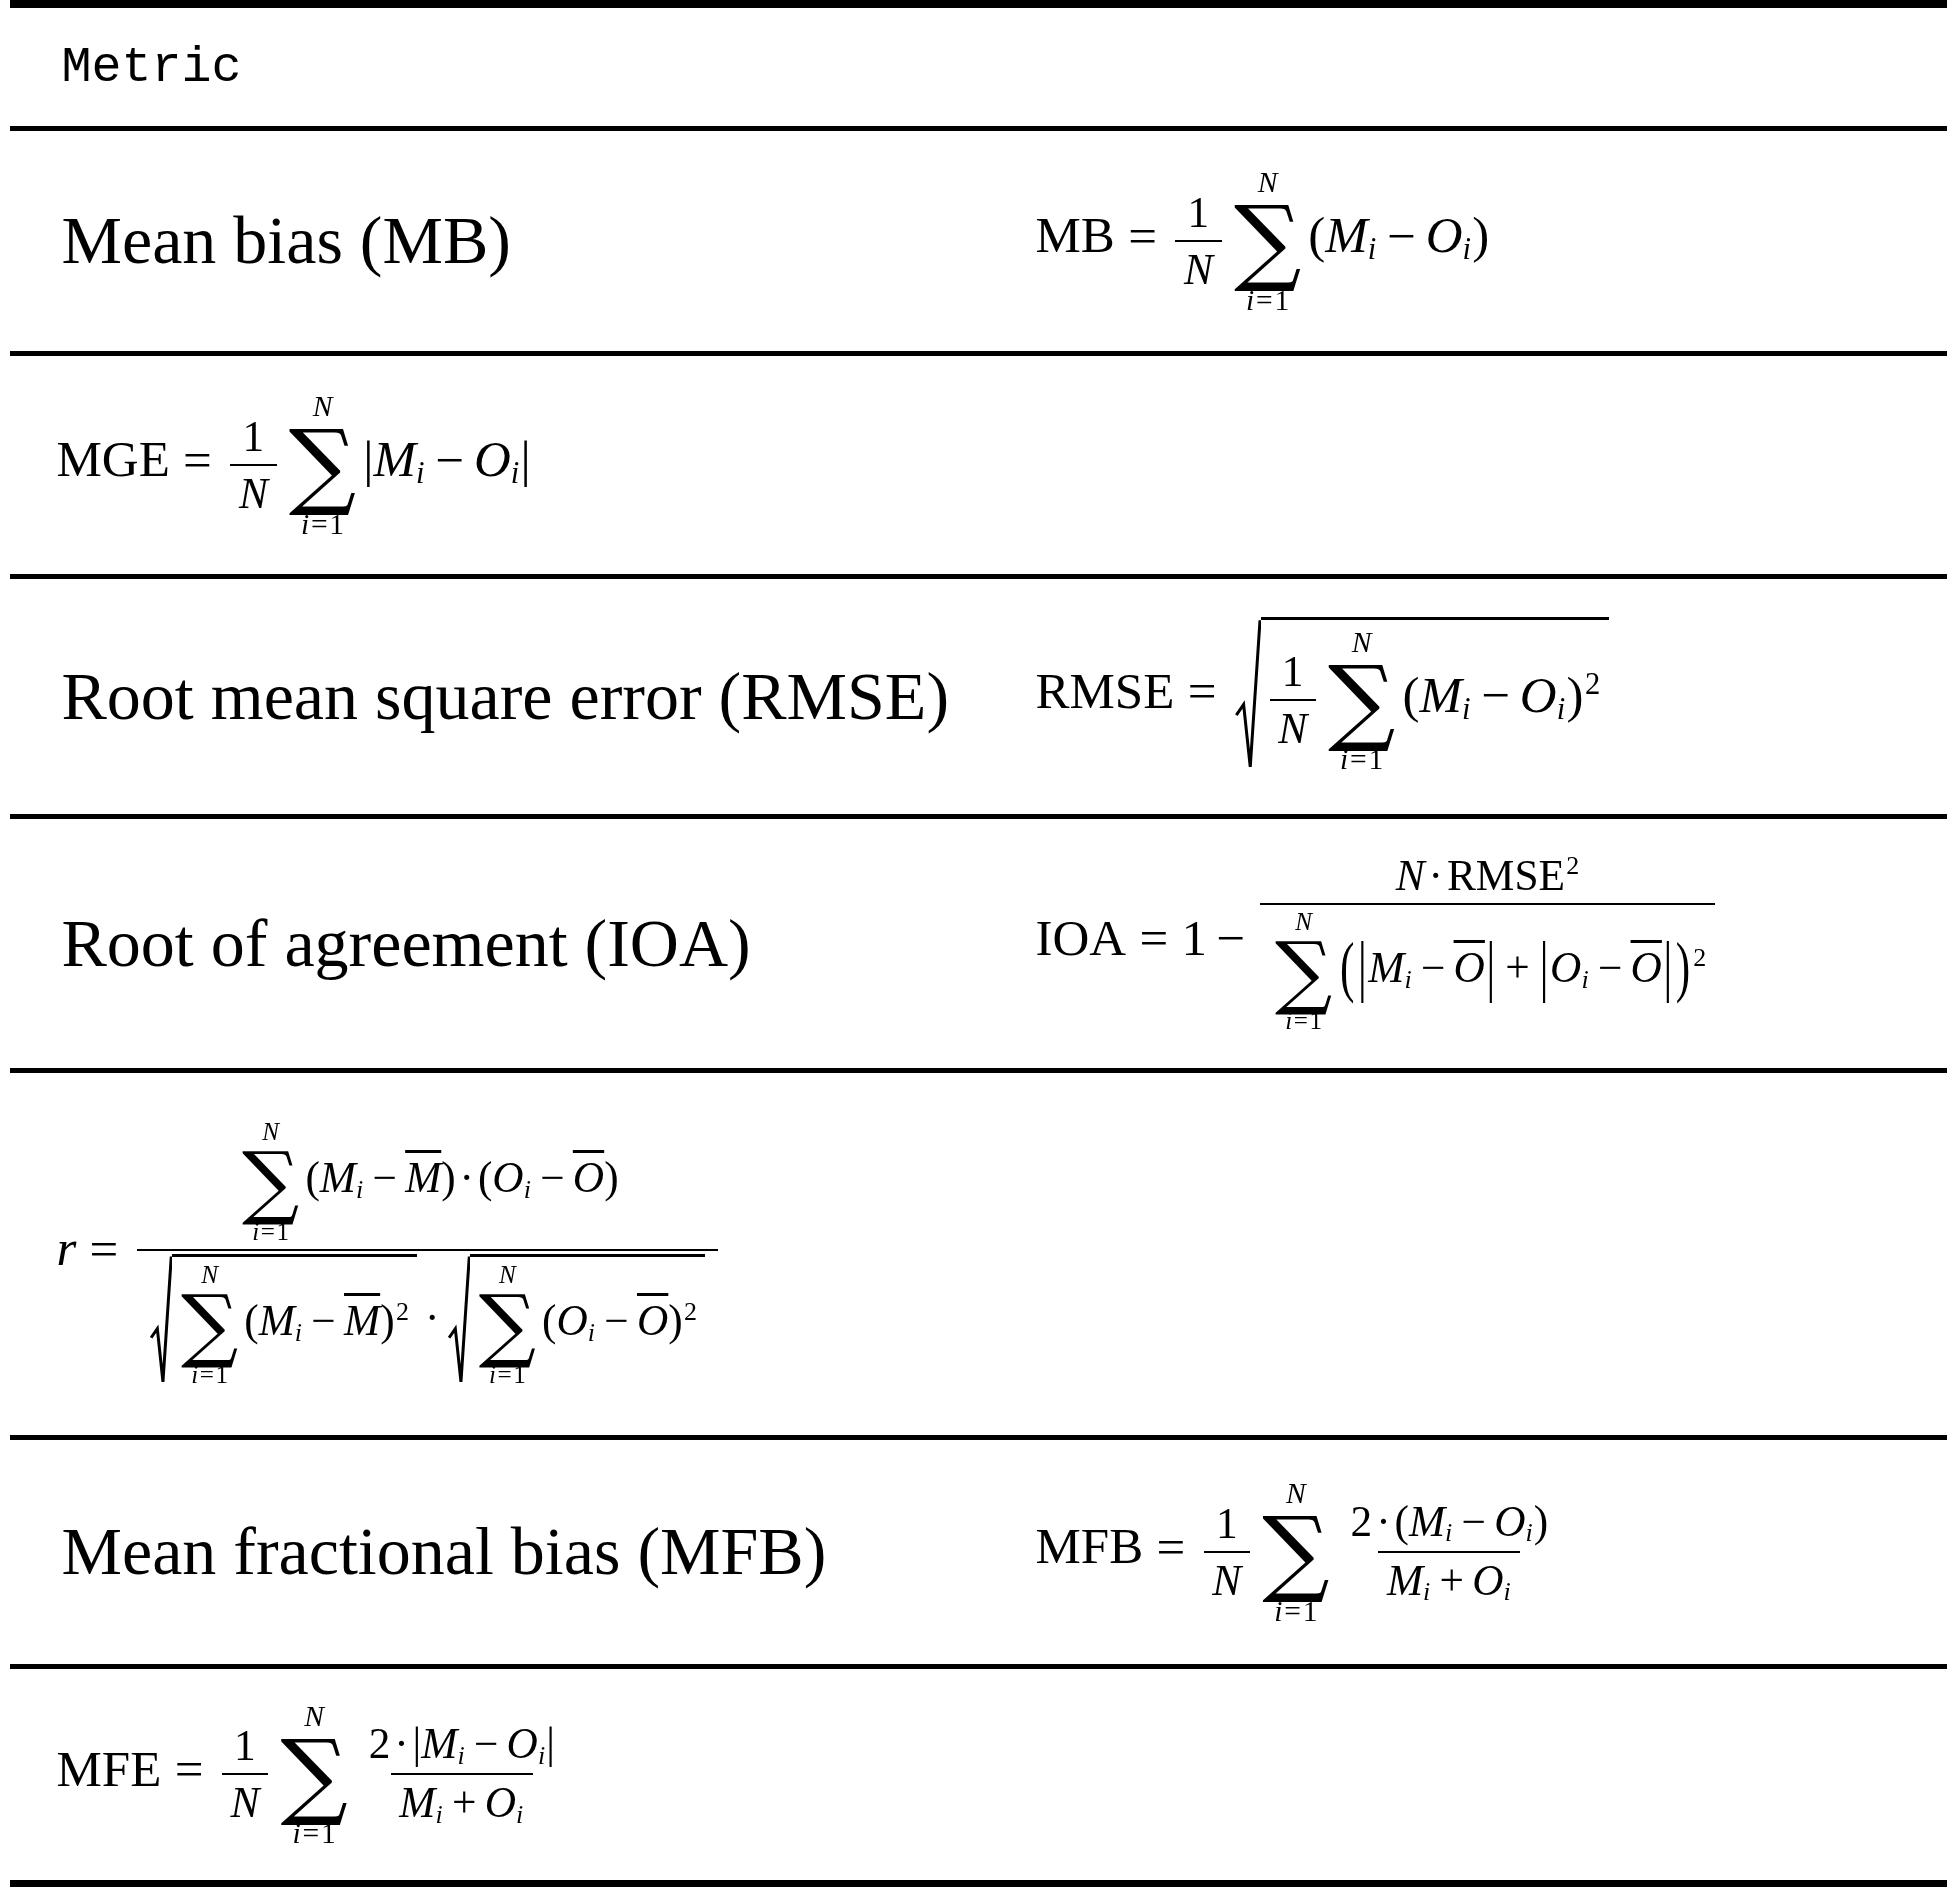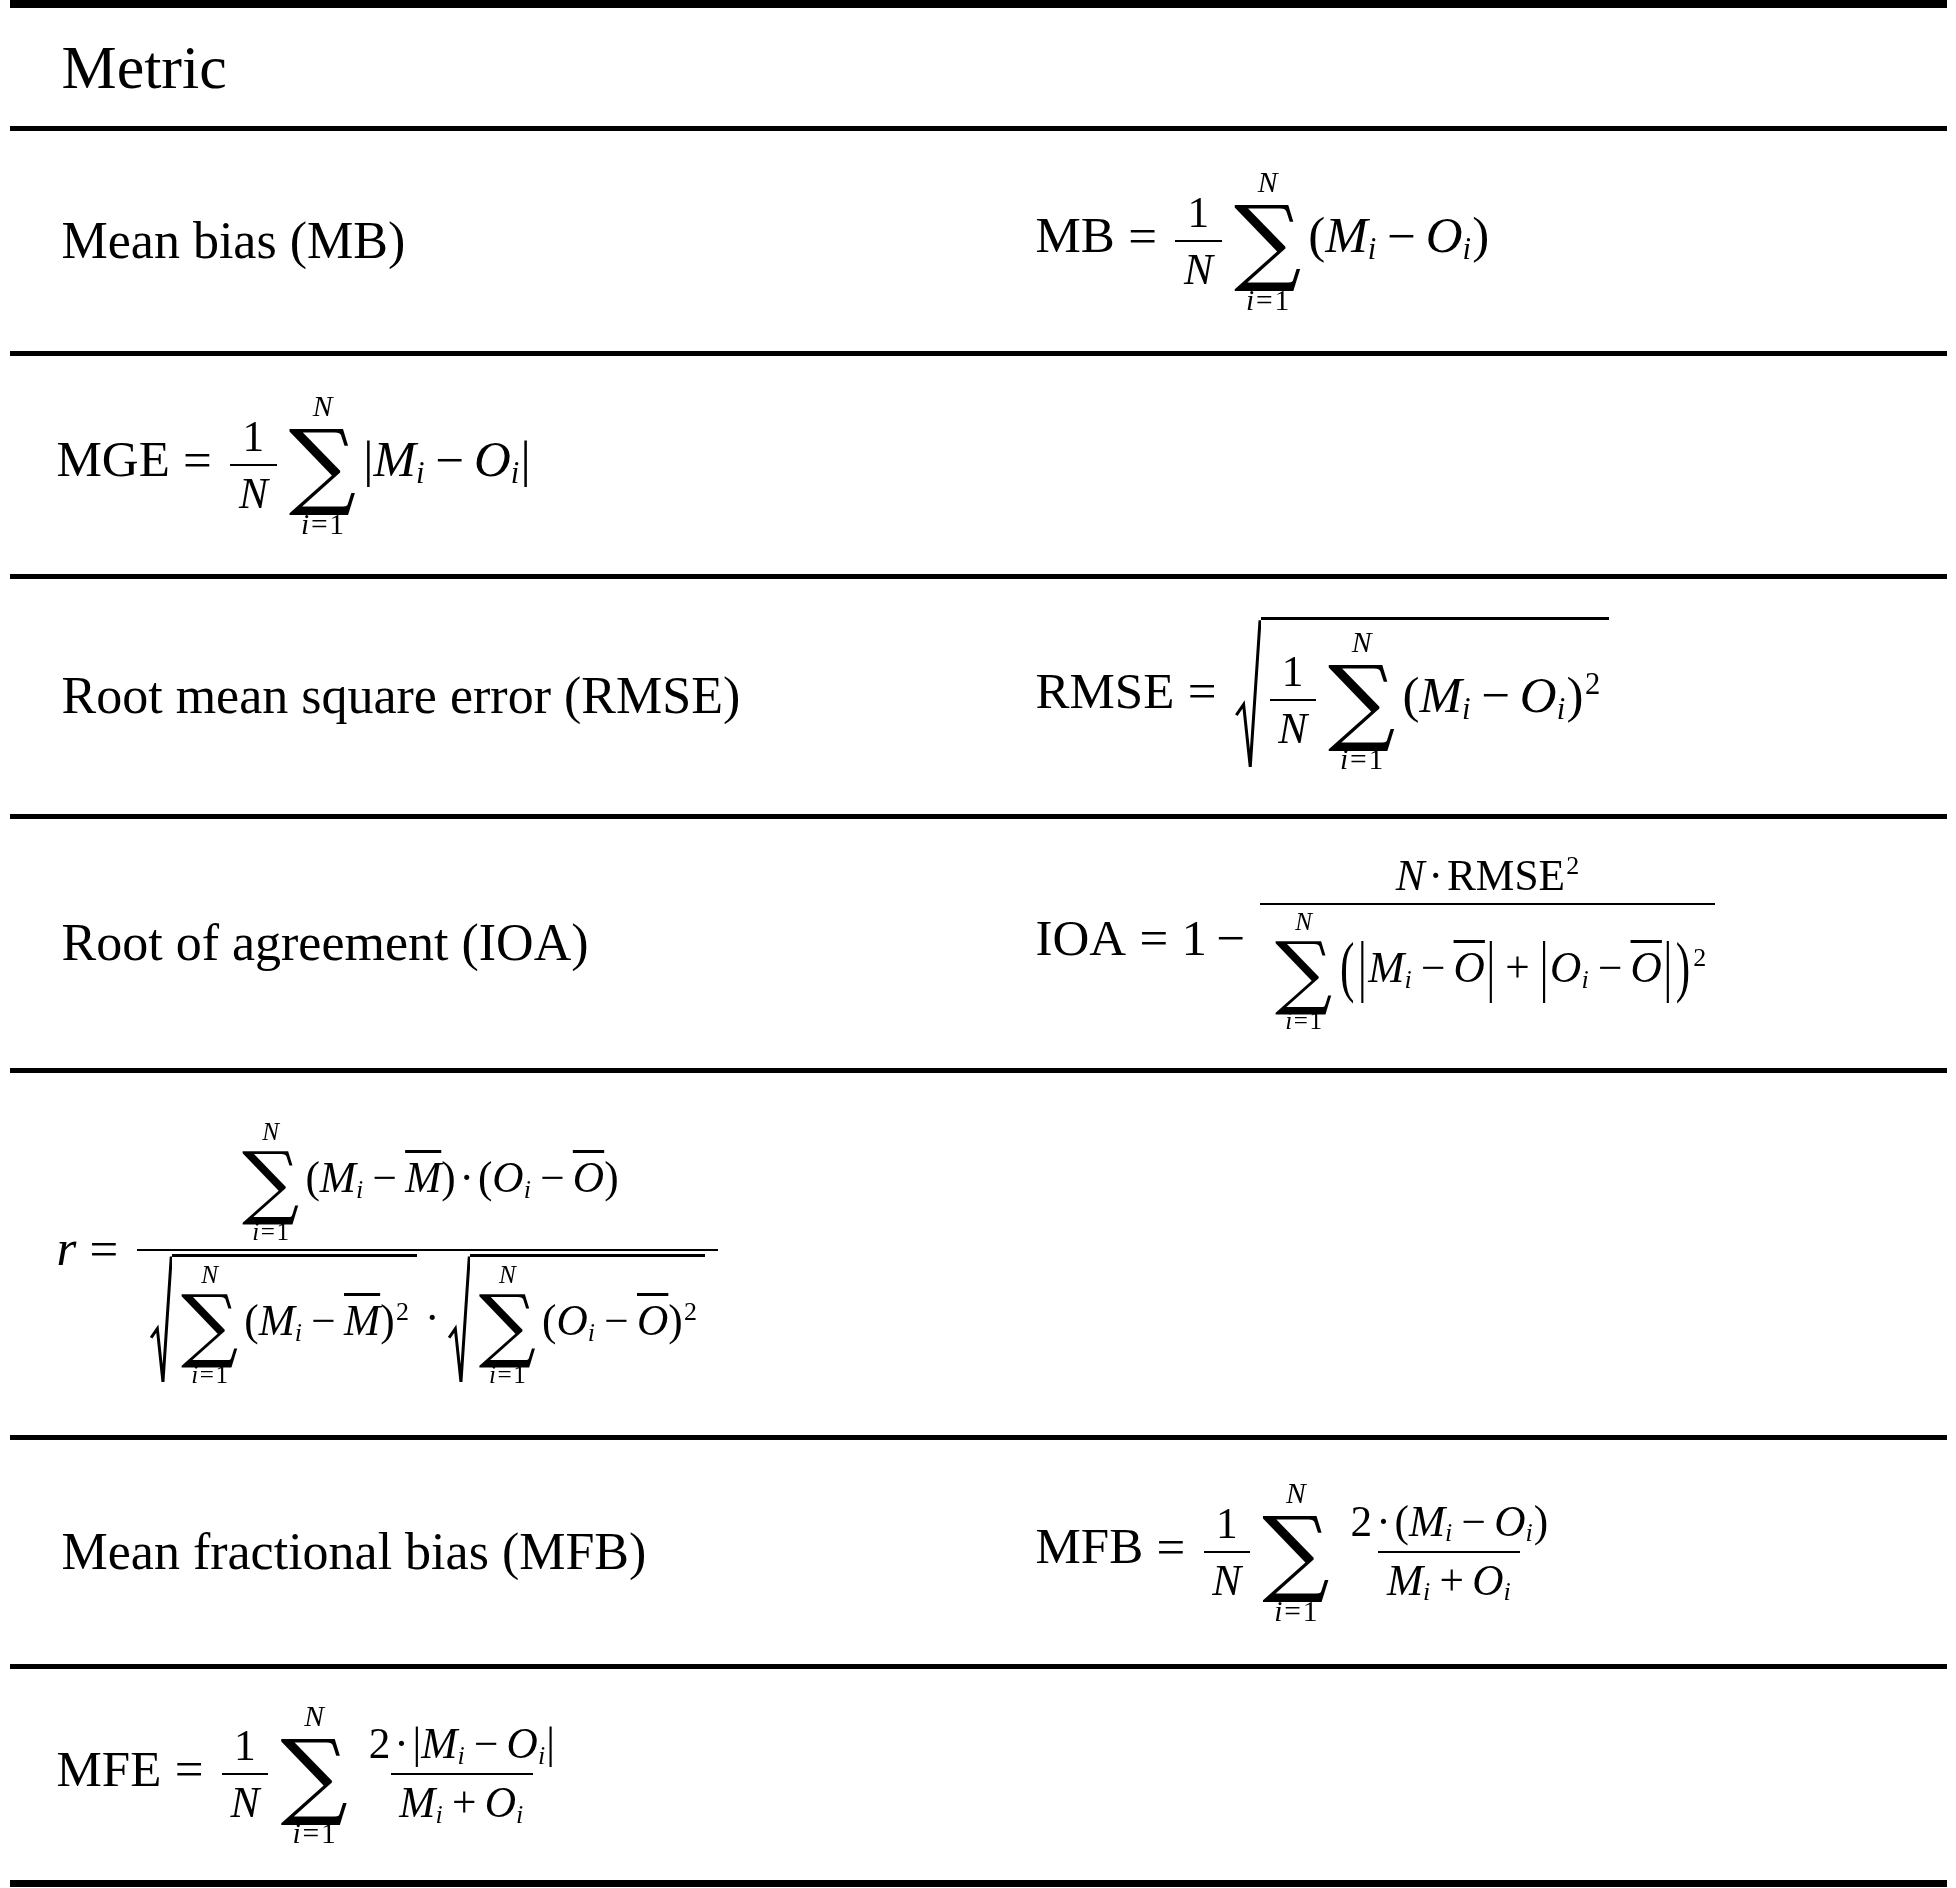--- a/index.html
+++ b/index.html
@@ -31,29 +31,29 @@
   .row-2 { height: 223px; }
   .row-3 { height: 240px; }
   .row-4 { height: 254px; }
   .row-5 { height: 367px; }
   .row-6 { height: 229px; }
   .row-7 { height: 211px; }
 
   .cell-metric {
     flex: 0 0 979px;
     padding-left: 52px;
-    font-size: 52px;
+    font-size: 68px;
     white-space: nowrap;
   }
   .cell-def {
     flex: 1 1 auto;
     padding-left: 47px;
     font-size: 51px;
   }
-  .header-label { font-size: 62px; }
+  .header-label { font-size: 50px; font-family: Liberation Mono, monospace; }
 
   
   .formula { white-space: nowrap; line-height: 1.2; }
 
   .tk { display: inline; }
   .s-rm  { font-style: normal; }
   .s-it  { font-style: italic; }
   .s-sub { font-style: italic; font-size: 0.6em; vertical-align: -0.22em; margin-right: 0.04em; }
   .s-sup { font-style: normal; font-size: 0.6em; vertical-align: 0.6em; margin-left: 0.05em; }
   .s-op  { font-style: normal; margin: 0 0.19em; }

